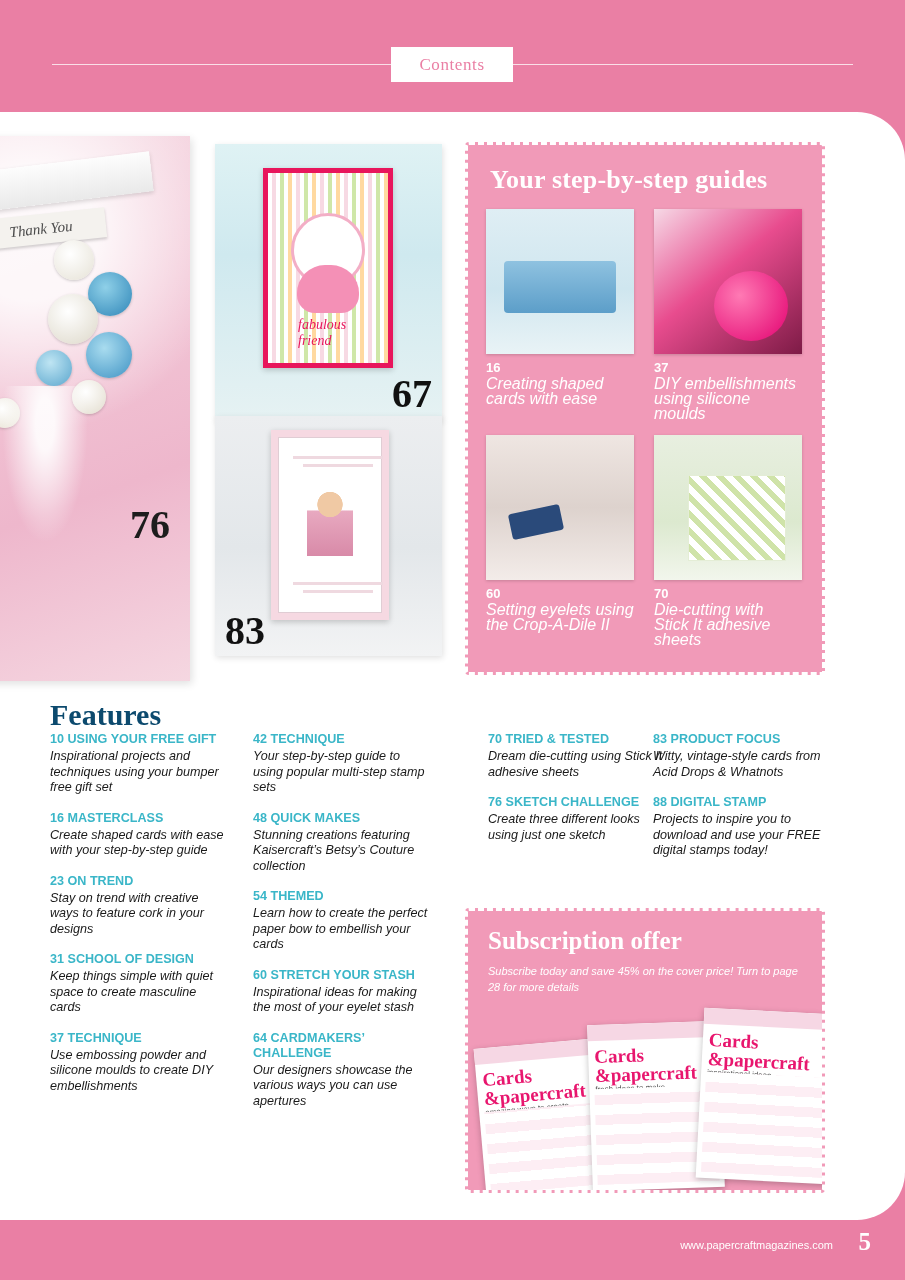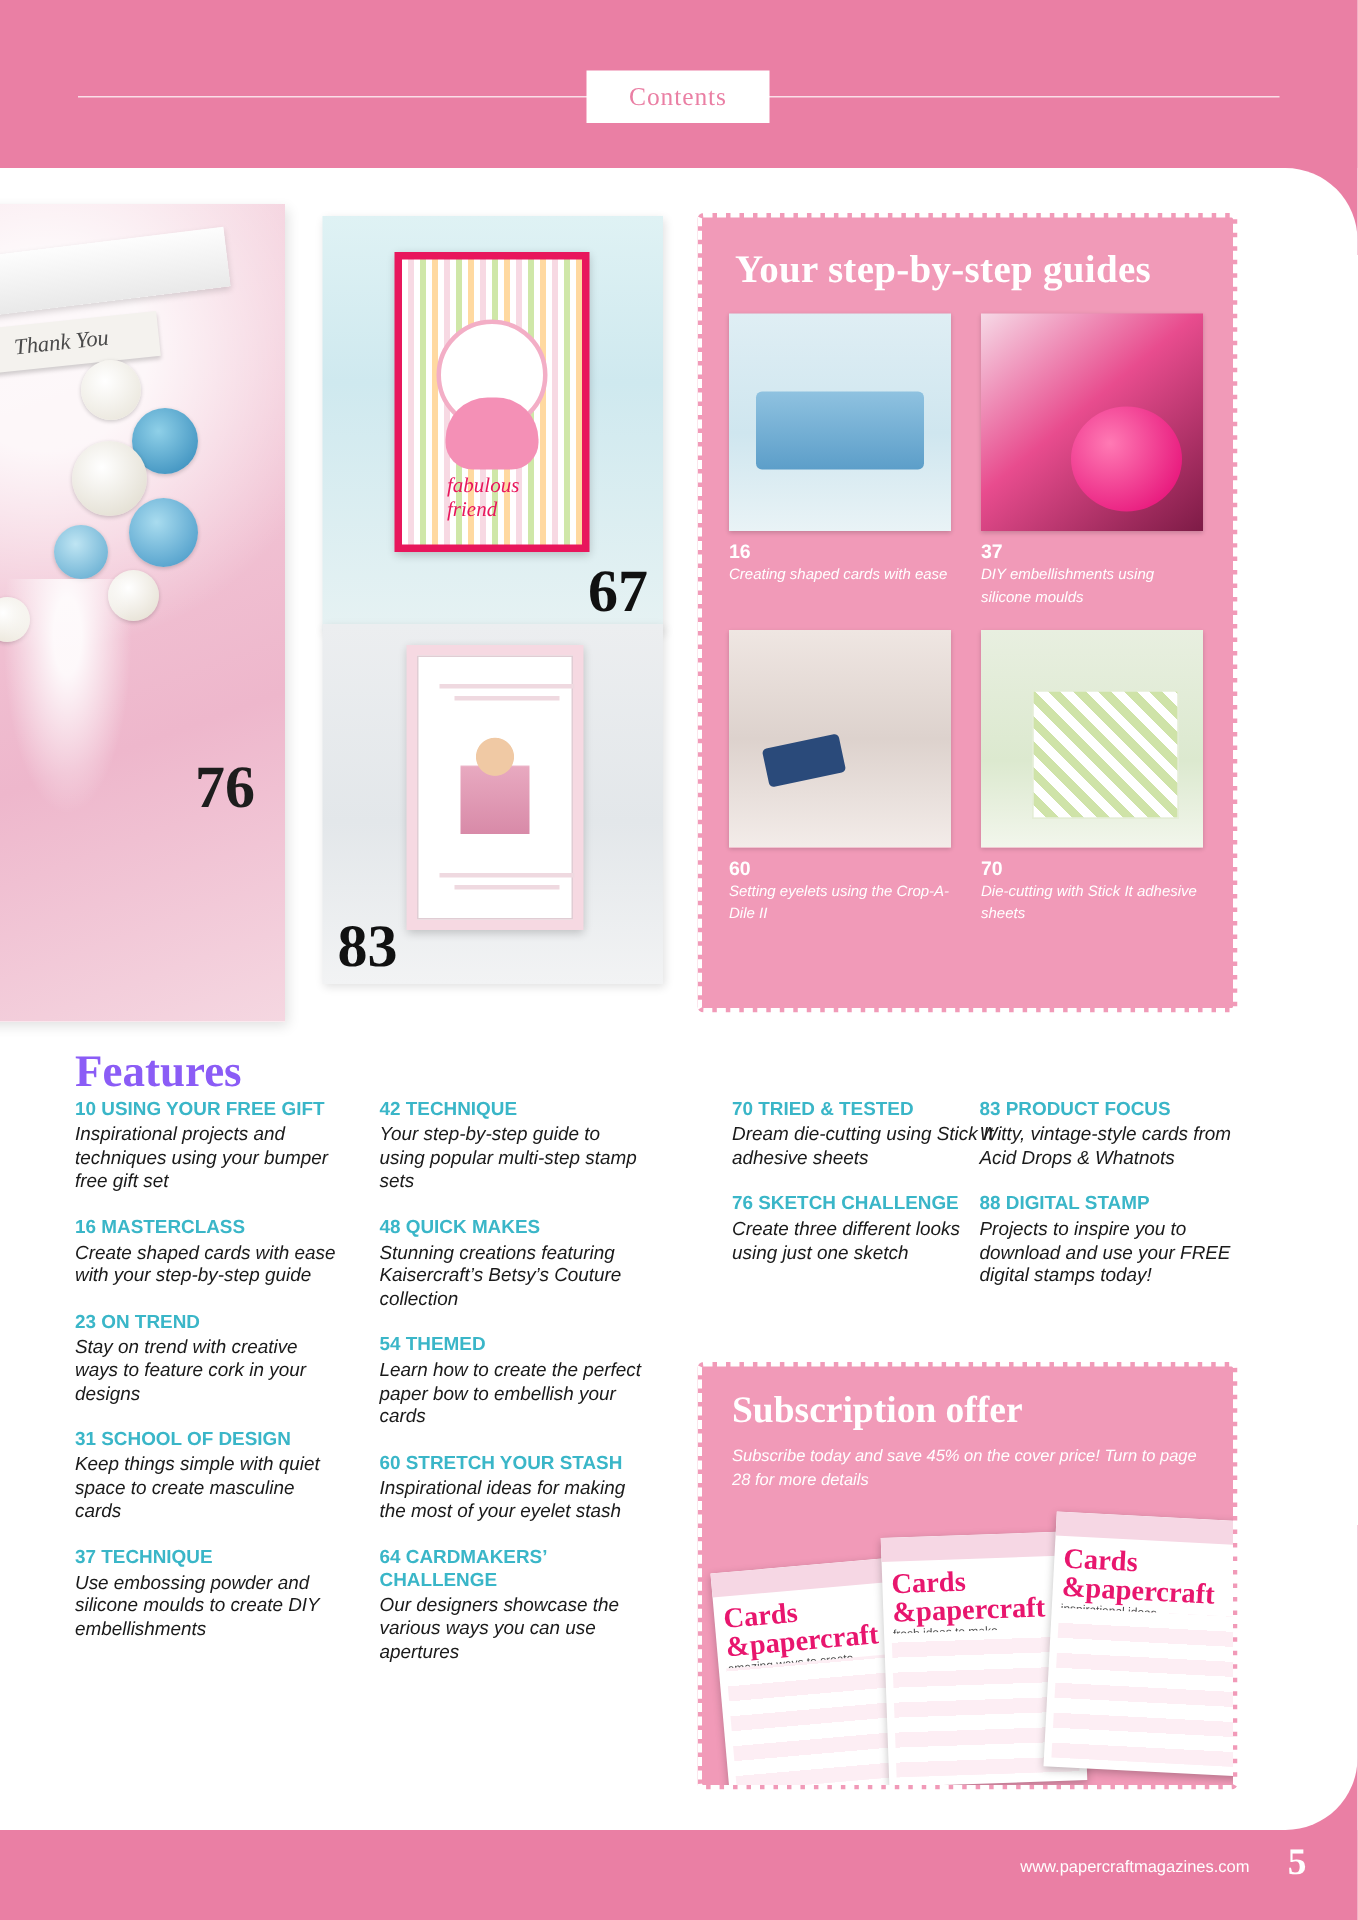--- a/index.html
+++ b/index.html
@@ -190,28 +190,28 @@
   .thumb-70 { background: linear-gradient(180deg,#e8efe0 0%,#dce9cf 60%,#f2f6ec 100%); position: relative; }
   .thumb-70:after {
     content:""; position:absolute; left:34px; top:40px; width:96px; height:84px;
     background: repeating-linear-gradient(45deg,#ffffff 0 6px,#cfe3a8 6px 12px);
     border:1px solid #e4edd6;
   }
   .step-num {
     color: #ffffff; font-weight: 700; font-size: 13px; line-height: 16px;
   }
   .step-desc {
-    color: #ffffff; font-style: italic; font-size: 10px; line-height: 15px;
+    color: #ffffff; font-style: italic; font-size: 16px; line-height: 15px;
   }
 
   
   .features-title {
     position: absolute; top: 586px; left: 50px;
     font-family: "Liberation Serif", serif; font-weight: 700;
-    font-size: 30px; color: #8b5cf6;
+    font-size: 30px; color: #0c4a6e;
   }
   .col { position: absolute; width: 180px; }
   .col1 { top: 620px; left: 50px; }
   .col2 { top: 620px; left: 253px; }
   .col3 { top: 620px; left: 465px; margin-left: 23px; }
   .col4 { top: 620px; left: 653px; }
   .entry { margin-bottom: 15px; }
   .entry-head {
     color: #3ab6c8; font-weight: 700; font-size: 12.6px; line-height: 15px;
     text-transform: uppercase; margin-bottom: 2px;

